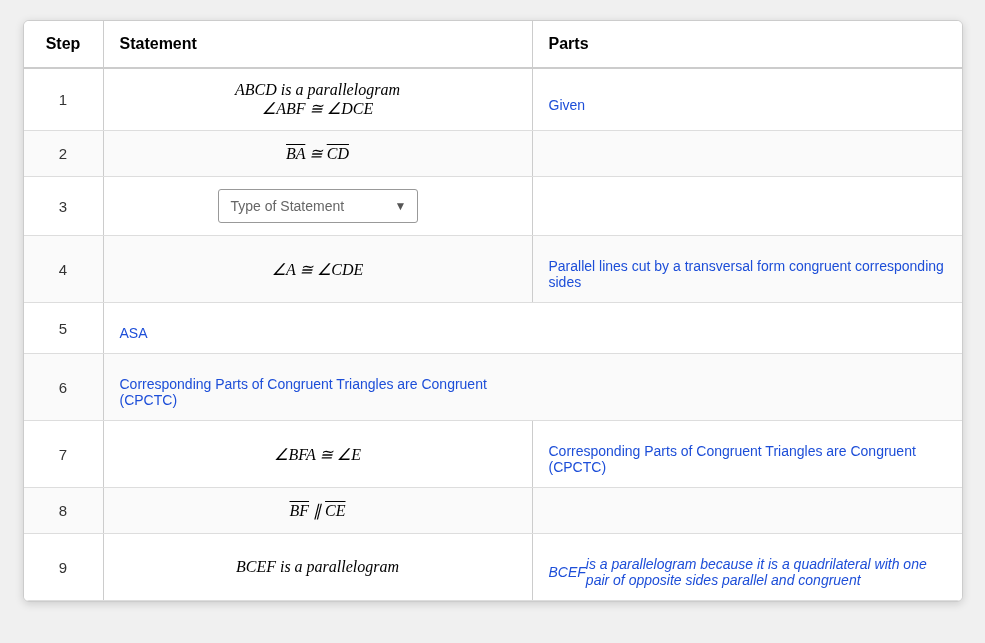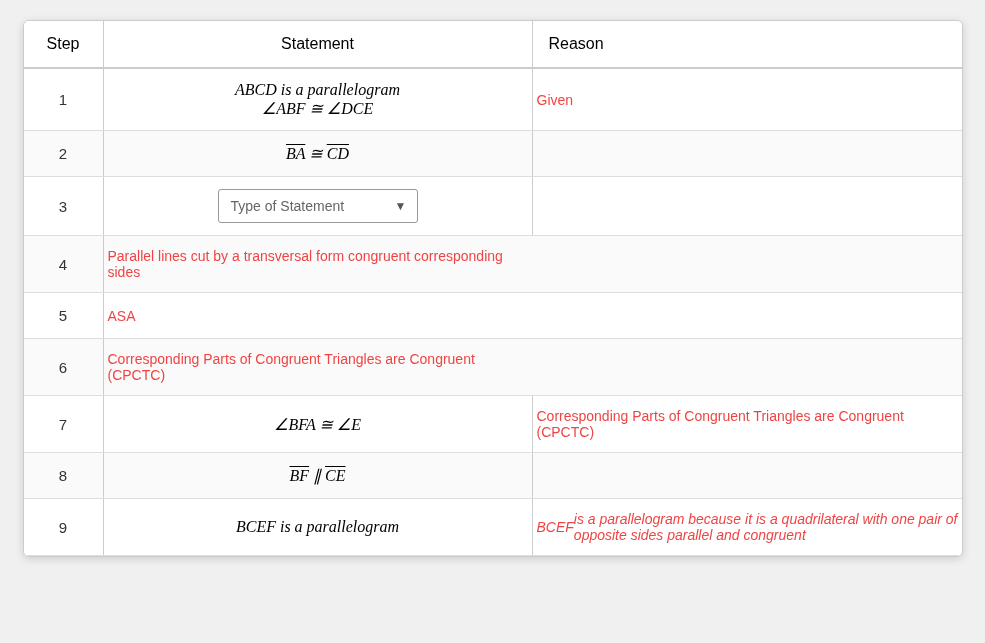--- a/index.html
+++ b/index.html
@@ -25,33 +25,33 @@
 
     .table-header {
       display: grid;
       grid-template-columns: 80px 1fr 1fr;
       background: #fff;
       border-bottom: 2px solid #ccc;
     }
 
     .header-cell {
       padding: 14px 16px;
-      font-weight: normal;
+      font-weight: bold;
       font-size: 16px;
       font-family: Arial, sans-serif;
     }
 
     .header-cell:first-child {
       border-right: 1px solid #ccc;
       text-align: center;
     }
 
     .header-cell:nth-child(2) {
       border-right: 1px solid #ccc;
-      text-align: center;
+      text-align: left;
     }
 
     .table-row {
       display: grid;
       grid-template-columns: 80px 1fr 1fr;
       border-bottom: 1px solid #ddd;
       background: #fff;
     }
 
     .table-row:nth-child(odd) {
@@ -74,26 +74,27 @@
       padding: 12px 16px;
       text-align: center;
       border-right: 1px solid #ccc;
       display: flex;
       align-items: center;
       justify-content: center;
       font-size: 15px;
     }
 
     .row-reason {
-      padding: 12px 4px;
+      padding: 12px 16px;
       font-family: Arial, sans-serif;
       font-size: 14px;
-      color: #ef4444;
+      color: #1d4ed8;
       display: flex;
       align-items: center;
+      margin-top: 10px;
     }
 
     .math-text {
       font-style: italic;
       font-size: 16px;
     }
 
     .overline {
       text-decoration: overline;
     }
@@ -122,21 +123,21 @@
       color: #555;
     }
   </style>
 </head>
 <body>
 
 <div class="proof-table">
   <div class="table-header">
     <div class="header-cell">Step</div>
     <div class="header-cell">Statement</div>
-    <div class="header-cell">Reason</div>
+    <div class="header-cell">Parts</div>
   </div>
 
   <div class="table-row">
     <div class="row-step">1</div>
     <div class="row-statement">
       <span class="math-text"><i>ABCD</i> is a parallelogram<br>∠<i>ABF</i> ≅ ∠<i>DCE</i></span>
     </div>
     <div class="row-reason">Given</div>
   </div>
 
@@ -153,20 +154,23 @@
       <div class="dropdown-box">
         <span>Type of Statement</span>
         <span class="dropdown-arrow">▼</span>
       </div>
     </div>
     <div class="row-reason"></div>
   </div>
 
   <div class="table-row">
     <div class="row-step">4</div>
+    <div class="row-statement">
+      <span class="math-text">∠<i>A</i> ≅ ∠<i>CDE</i></span>
+    </div>
     <div class="row-reason">Parallel lines cut by a transversal form congruent corresponding sides</div>
   </div>
 
   <div class="table-row">
     <div class="row-step">5</div>
     <div class="row-reason">ASA</div>
   </div>
 
   <div class="table-row">
     <div class="row-step">6</div>

